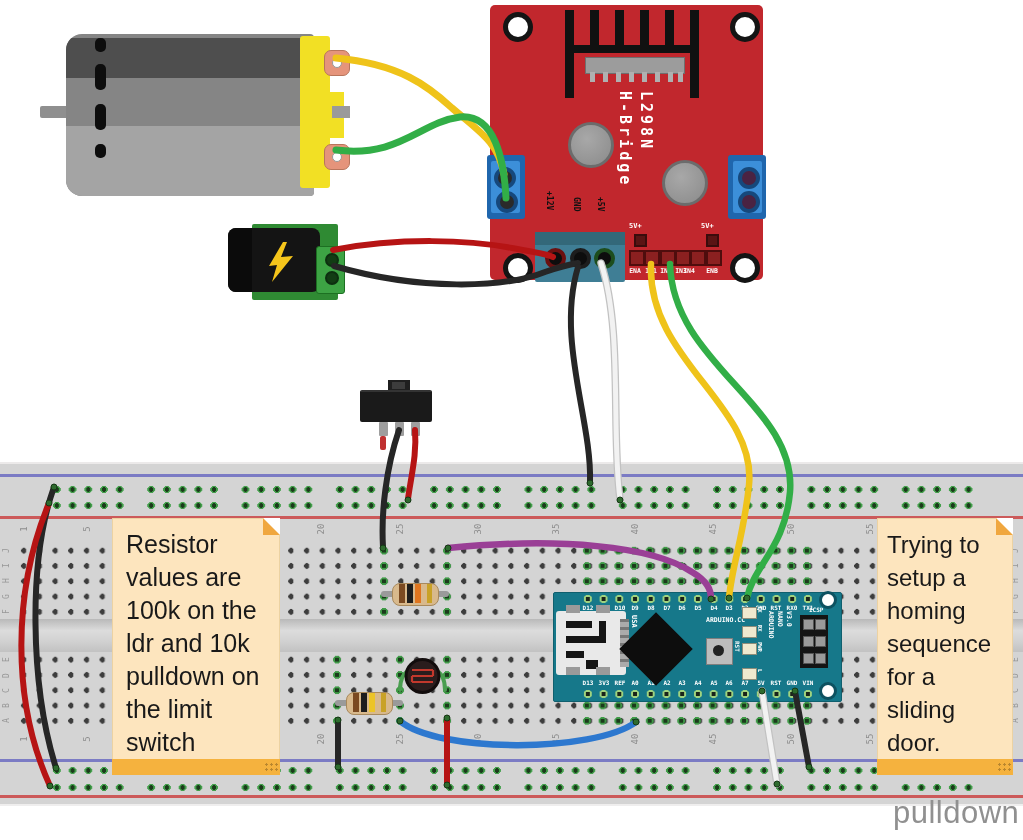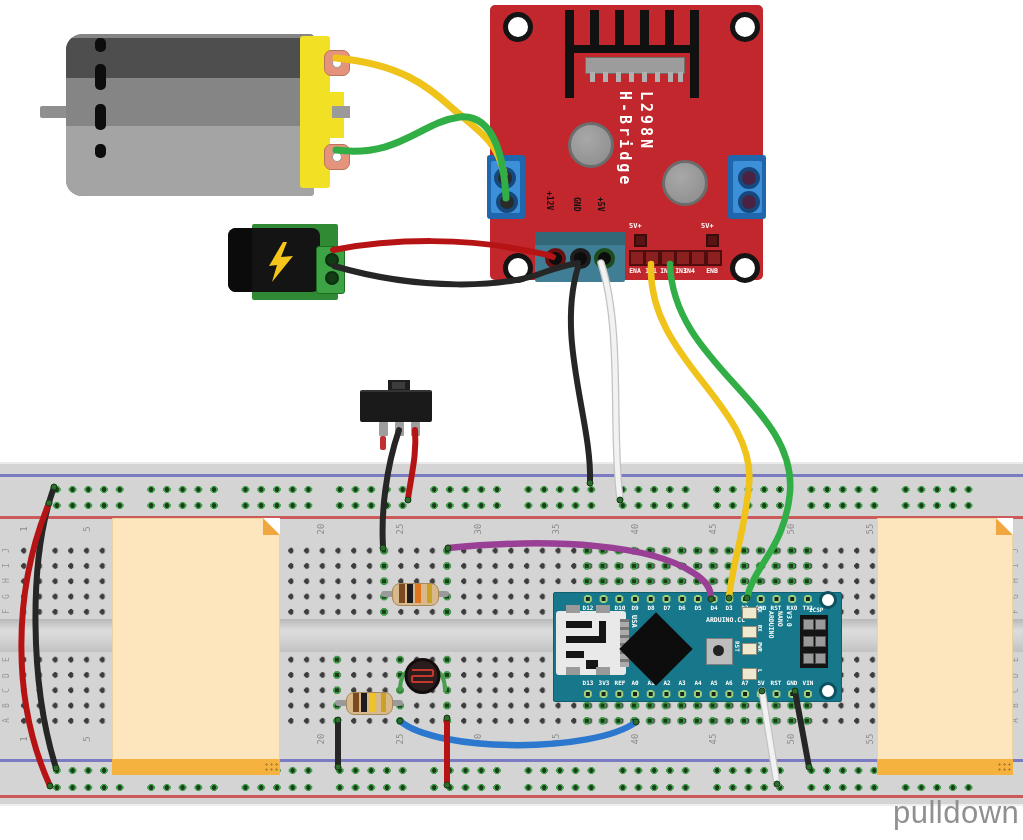--- a/index.html
+++ b/index.html
@@ -471,23 +471,25 @@
         <circle cx="777" cy="784" r="3"></circle>
       <circle cx="795" cy="691" r="3"></circle>
         <circle cx="809" cy="767" r="3"></circle>
       <circle cx="729" cy="598" r="3"></circle>
         <circle cx="747" cy="598" r="3"></circle>
     </g>
   </svg>
 
   <div id="note-left" class="abs note" style="left:112px;top:518px;width:168px;height:257px">
     <div class="note-fold"></div>
+    <div class="note-text">Resistor values are 100k on the ldr and 10k pulldown on the limit switch</div>
     <div class="note-bar"></div>
     <div class="note-grip"></div>
   </div>
   <div id="note-right" class="abs note" style="left:877px;top:518px;width:136px;height:257px">
     <div class="note-fold"></div>
+    <div class="note-text" style="left:10px">Trying to setup a homing sequence for a sliding door.</div>
     <div class="note-bar"></div>
     <div class="note-grip"></div>
   </div>
 
   <div id="logo" class="abs">pulldown</div>
 </div>
 
 </body></html>

